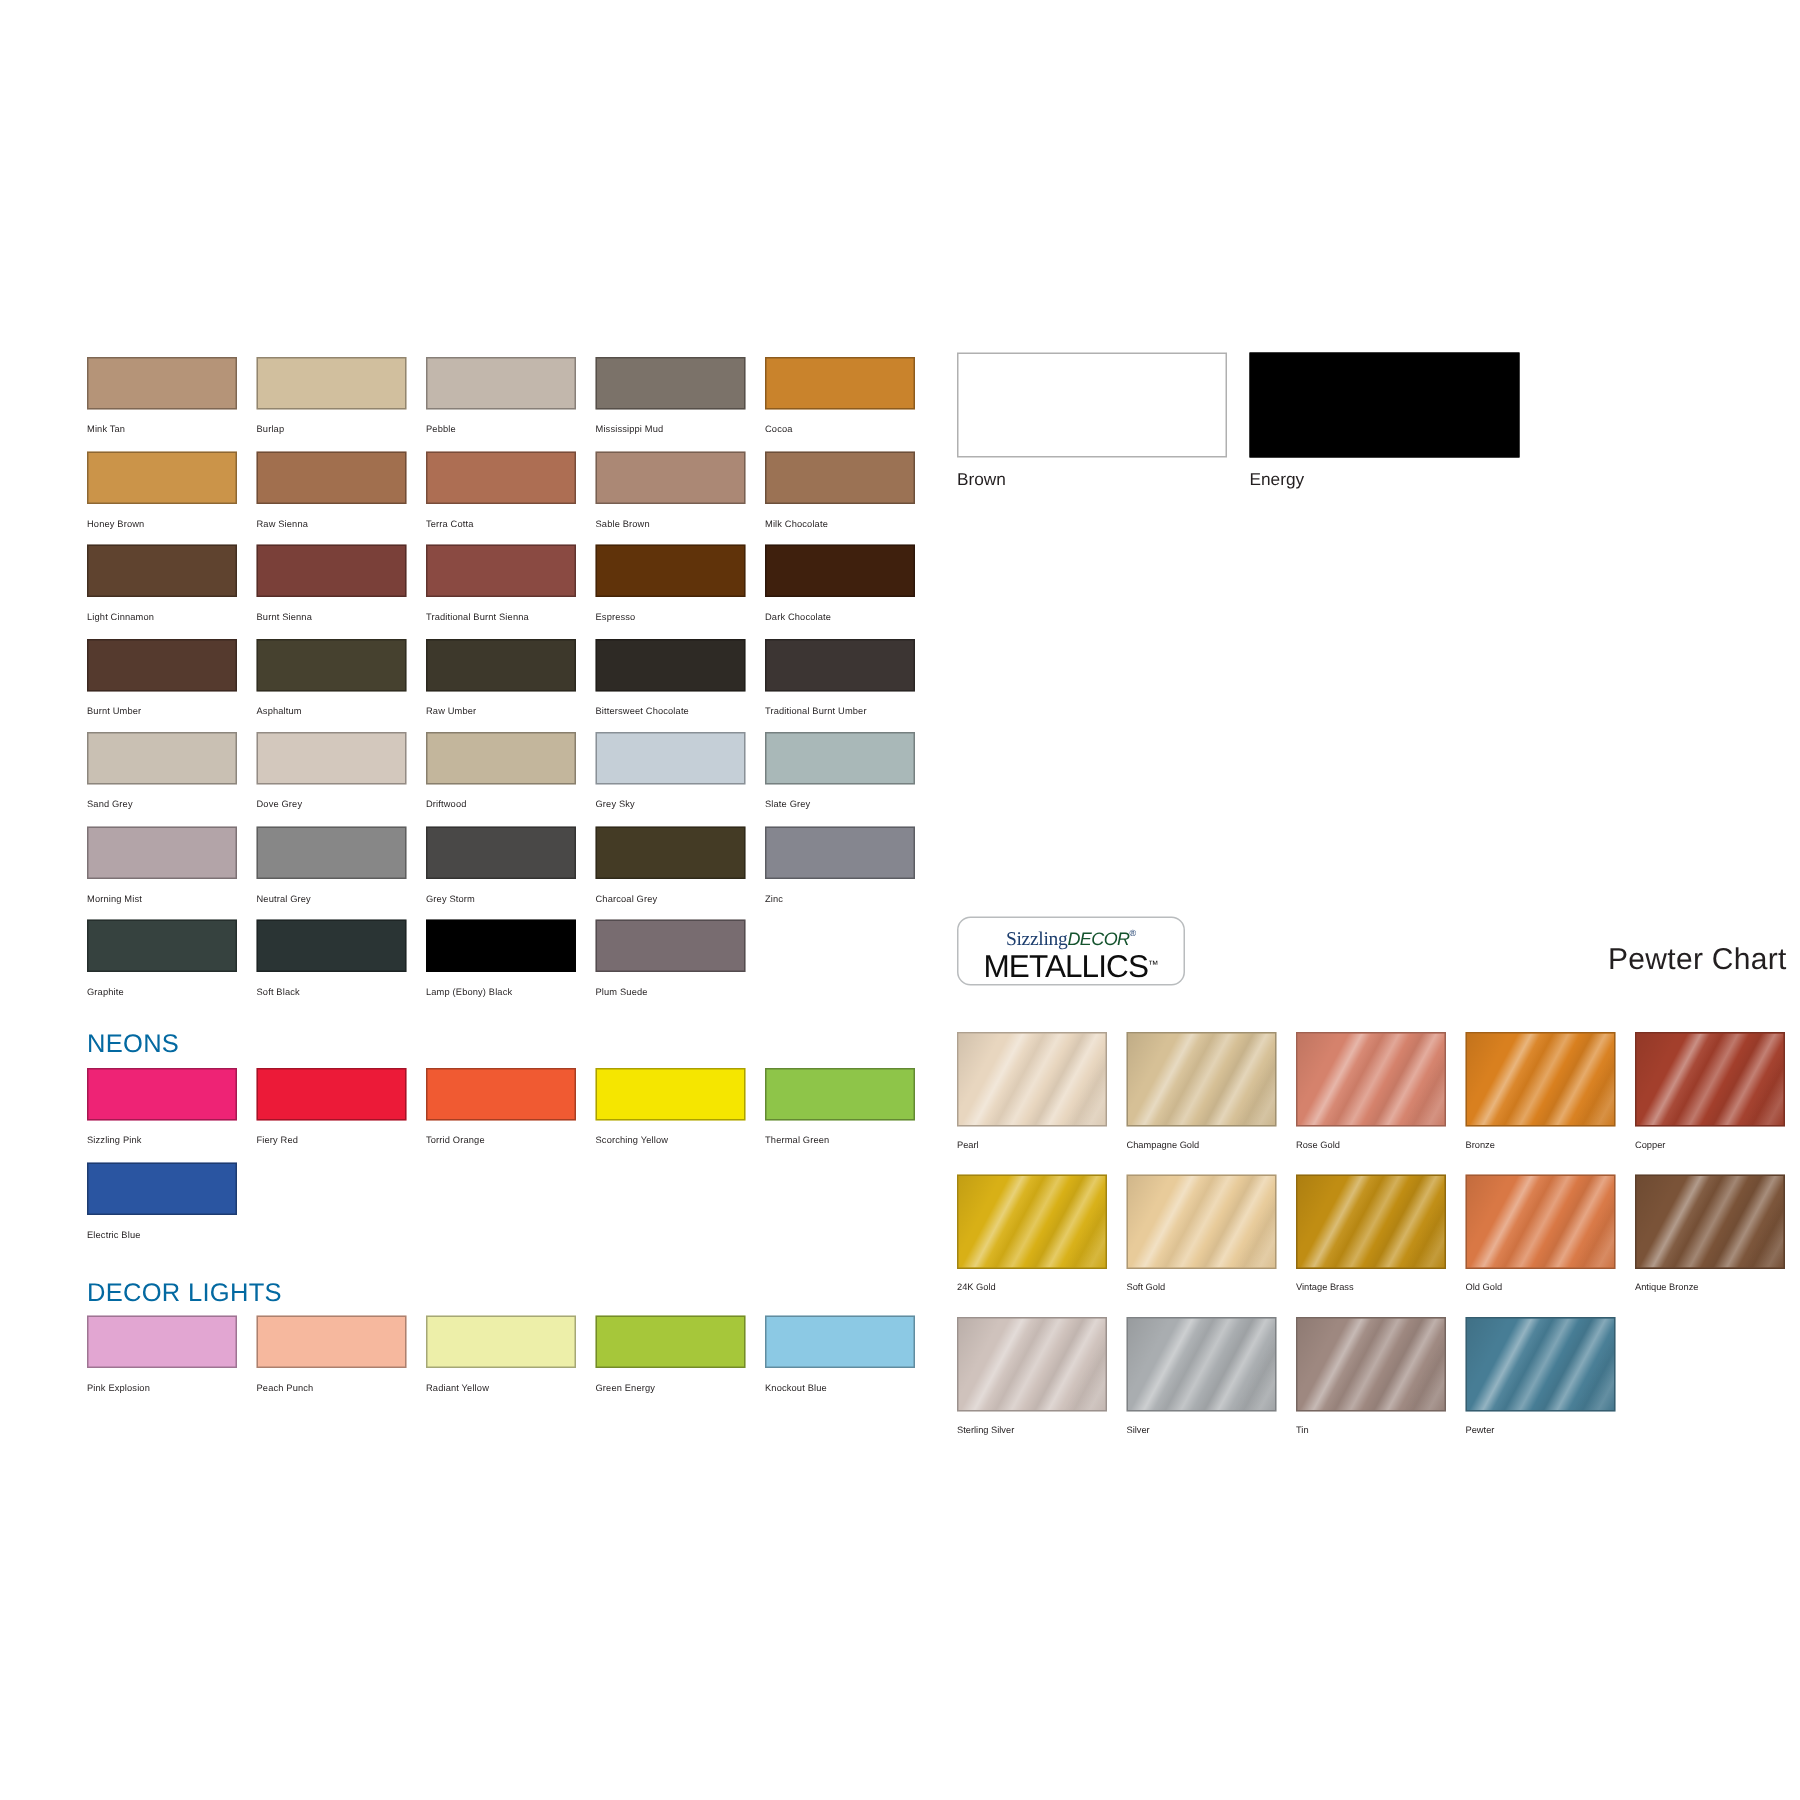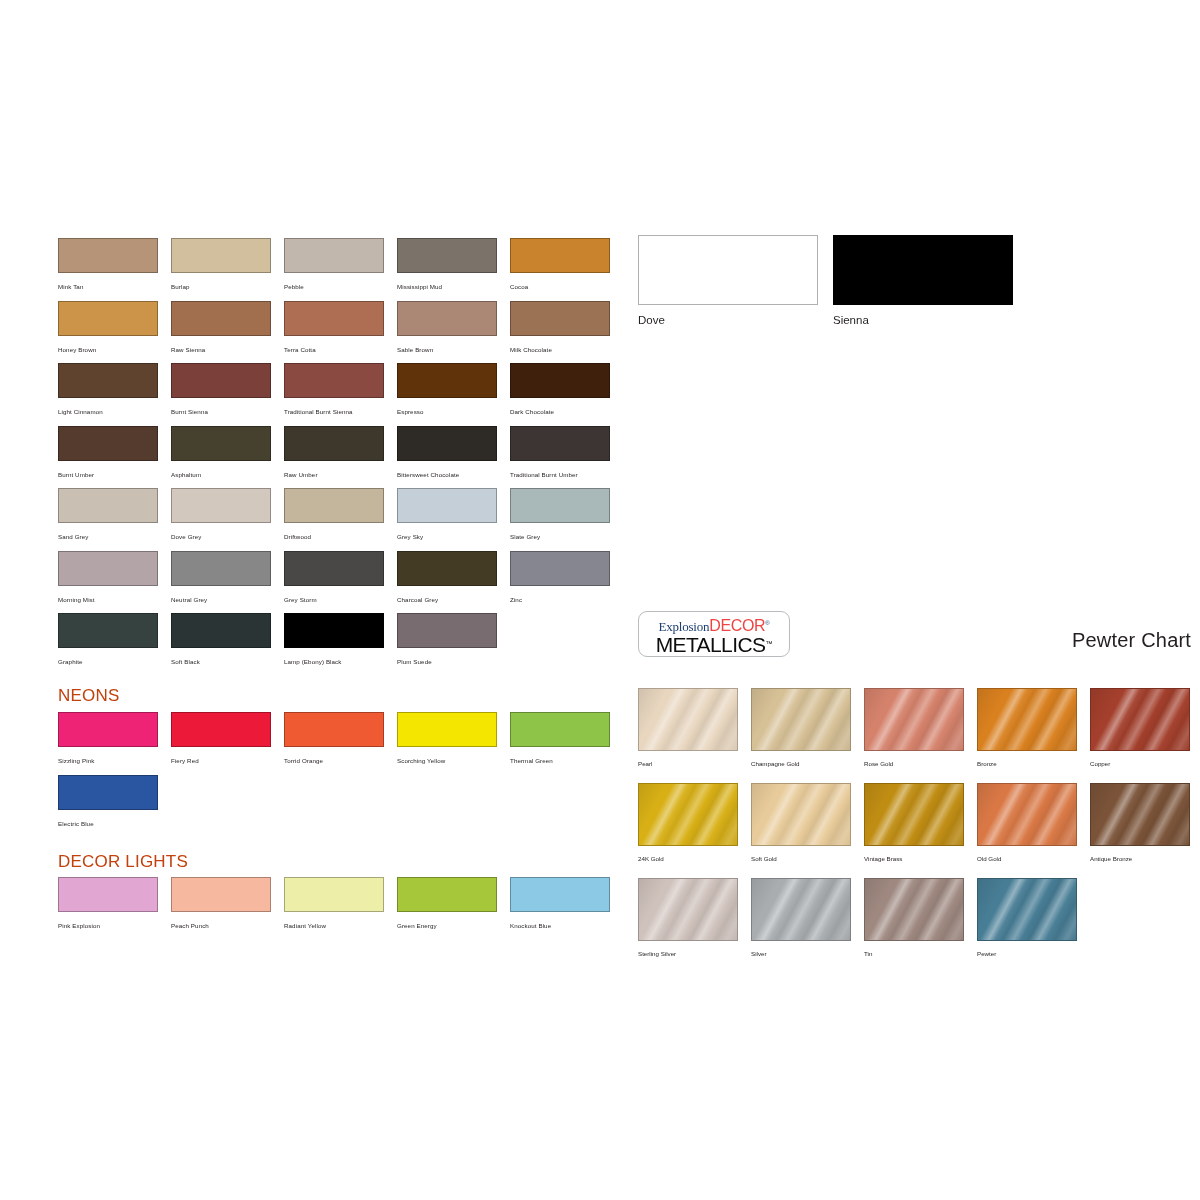--- a/index.html
+++ b/index.html
@@ -36,21 +36,21 @@
     line-height: 9px;
     margin-top: 9px;
     letter-spacing: 0.1px;
     white-space: nowrap;
   }
 
   
   .section-heading {
     position: absolute;
     font-size: 17px;
-    color: #c2410c;
+    color: #0369a1;
     letter-spacing: 0.2px;
     font-weight: 400;
   }
 
   
   .bw-cell {
     position: absolute;
     width: 180px;
   }
   .bw-chip {
@@ -134,23 +134,24 @@
     white-space: nowrap;
   }
   #metallics-logo .logo-americana {
     font-family: "Liberation Serif", serif;
     font-size: 13px;
     color: #1d3e6e;
     letter-spacing: -0.2px;
   }
   #metallics-logo .logo-decor {
     font-family: "Liberation Sans", sans-serif;
-    font-size: 16px;
-    color: #ef4444;
+    font-size: 12px;
+    color: #14532d;
     letter-spacing: -0.4px;
+    font-style: italic;
   }
   #metallics-logo .logo-reg {
     font-size: 6px;
     vertical-align: super;
     color: #1d3e6e;
   }
   #metallics-logo .logo-bottom {
     line-height: 22px;
     white-space: nowrap;
   }
@@ -367,31 +368,31 @@
     </div>
     <div class="swatch-cell" style="left: 510px; top: 877px;">
       <div class="swatch-chip" style="background: rgb(140, 201, 228); border: 1px solid rgba(0, 0, 0, 0.3);"></div>
       <div class="swatch-label">Knockout Blue</div>
     </div>
   </div>
 
 <div class="swatch-grid" id="basics-grid">
     <div class="bw-cell" style="left: 638px; top: 235px;">
       <div class="bw-chip" style="background: rgb(255, 255, 255); border: 1px solid rgb(176, 176, 176);"></div>
-      <div class="bw-label">Dove</div>
+      <div class="bw-label">Brown</div>
     </div>
     <div class="bw-cell" style="left: 833px; top: 235px;">
       <div class="bw-chip" style="background: rgb(0, 0, 0); border: 1px solid rgb(0, 0, 0);"></div>
-      <div class="bw-label">Sienna</div>
+      <div class="bw-label">Energy</div>
     </div>
   </div>
 
 <div id="metallics-logo">
   <div class="logo-top">
-    <span class="logo-americana">Explosion</span><span class="logo-decor">DECOR</span><span class="logo-reg">®</span>
+    <span class="logo-americana">Sizzling</span><span class="logo-decor">DECOR</span><span class="logo-reg">®</span>
   </div>
   <div class="logo-bottom">
     <span class="logo-metallics">METALLICS</span><span class="logo-tm">™</span>
   </div>
 </div>
 
 <div id="color-chart-title">Pewter Chart</div>
 
 <div class="swatch-grid" id="metallics-grid">
     <div class="metallic-cell" style="left: 638px; top: 688px;">

